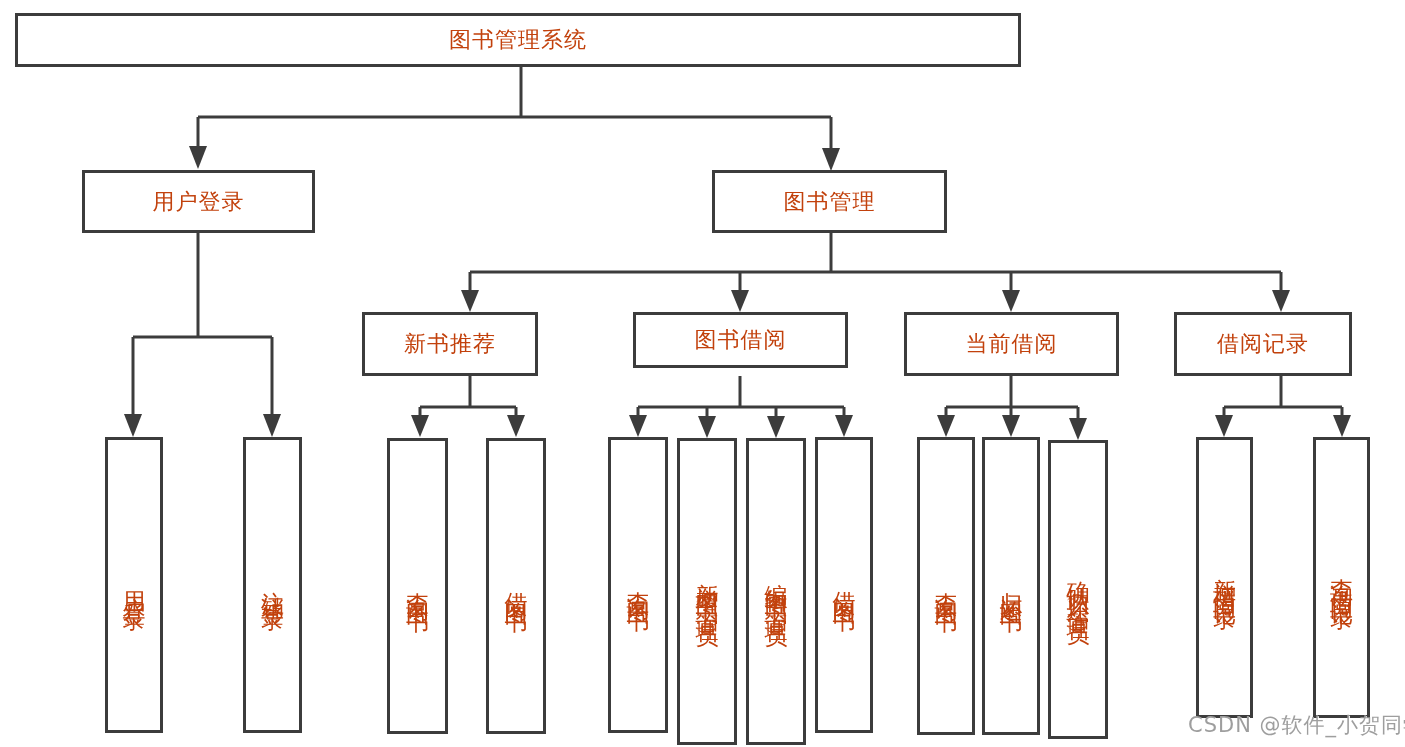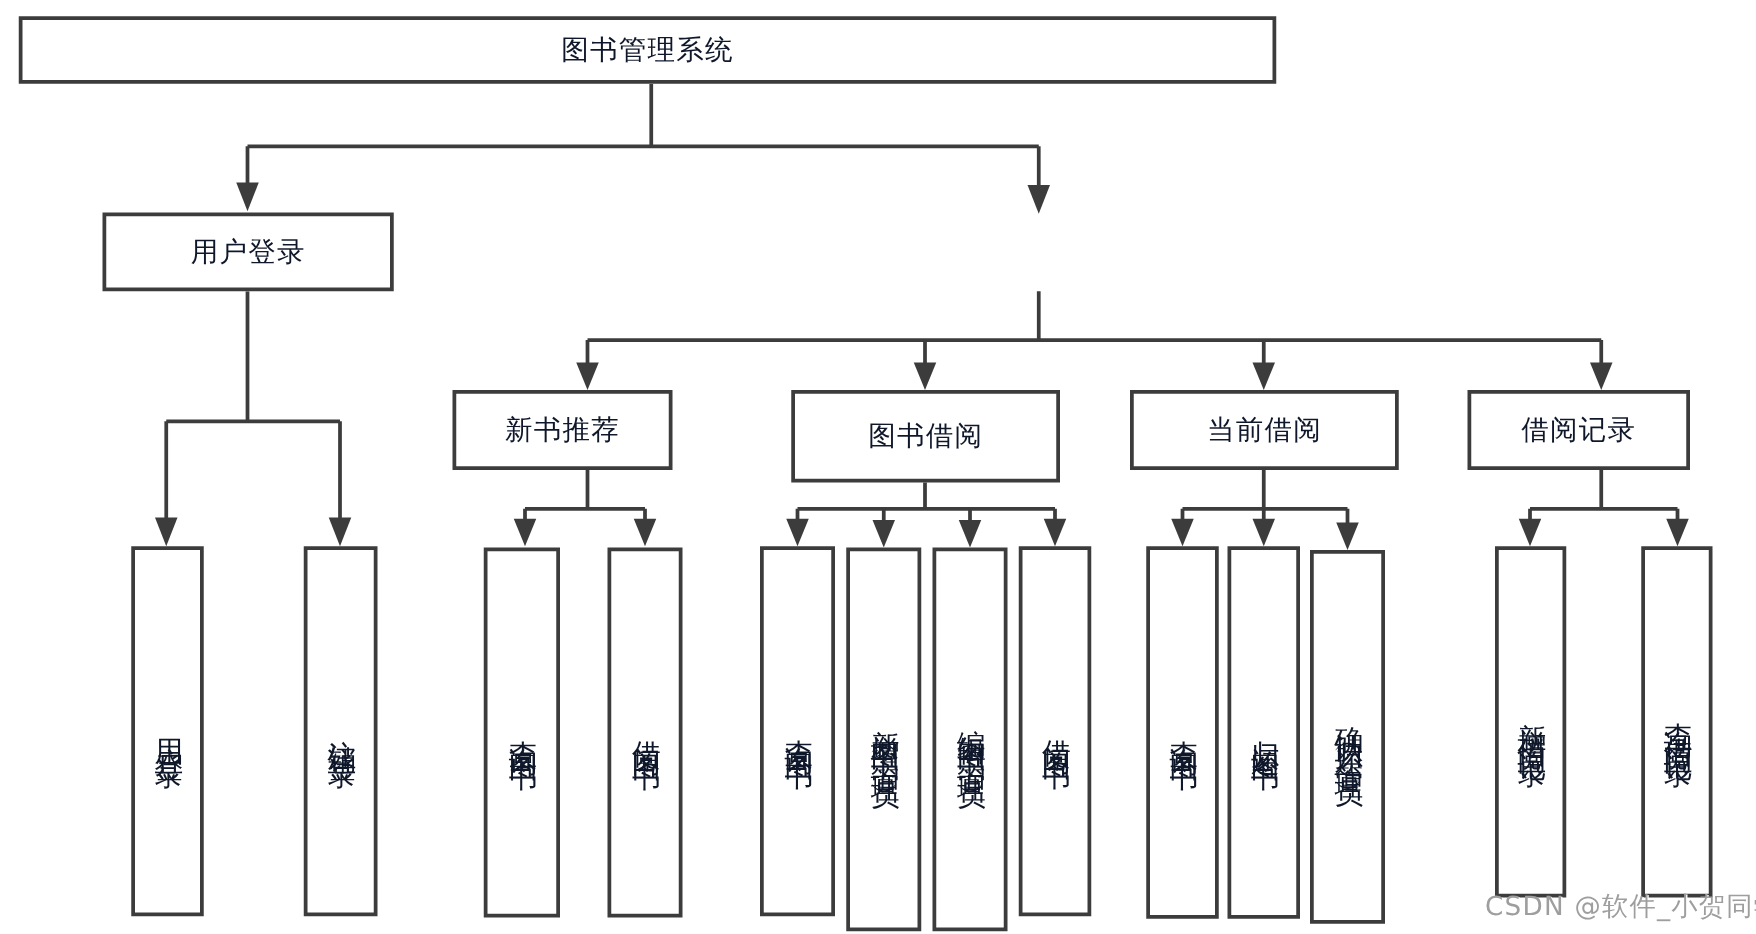--- a/index.html
+++ b/index.html
@@ -2,21 +2,21 @@
 <html><head>
 <meta charset="utf-8">
 <style>
   html,body{margin:0;padding:0;background:#ffffff;}
   body{width:1405px;height:747px;position:relative;overflow:hidden;
        font-family:"DejaVu Sans","Liberation Sans",sans-serif;color:#2b2b2b;}
   .stage{position:absolute;left:0;top:0;width:1405px;height:747px;}
   svg.wires{position:absolute;left:0;top:0;z-index:1;}
   .node{position:absolute;box-sizing:border-box;border:3px solid #3c3c3c;background:#ffffff;
         display:flex;align-items:center;justify-content:center;z-index:2;}
-  .node .lbl{font-size:22px;letter-spacing:1px;color:#0f172a;white-space:nowrap;}
+  .node .lbl{font-size:22px;letter-spacing:1px;color:#c2410c;white-space:nowrap;}
   .node.v .lbl{writing-mode:vertical-rl;text-orientation:mixed;letter-spacing:6px;
                font-size:23px;line-height:1;white-space:normal;}
   .watermark{position:absolute;z-index:3;font-size:21px;color:#9e9e9e;
              text-shadow:1px 1px 0 #ffffff;white-space:nowrap;letter-spacing:1px;}
 </style>
 </head>
 <body>
 
 <div class="stage">
 
@@ -86,25 +86,28 @@
     </g>
   </svg>
 
   <div class="node" style="left:15px;top:13px;width:1006px;height:54px;">
     <span class="lbl">图书管理系统</span>
   </div>
 
   <div class="node" style="left:82px;top:170px;width:233px;height:63px;">
     <span class="lbl">用户登录</span>
   </div>
+  <div class="node" style="left:712px;top:170px;width:235px;height:63px;">
+    <span class="lbl">图书管理</span>
+  </div>
 
   <div class="node" style="left:362px;top:312px;width:176px;height:64px;">
     <span class="lbl">新书推荐</span>
   </div>
-  <div class="node" style="left:633px;top:312px;width:215px;height:74px;">
+  <div class="node" style="left:633px;top:312px;width:215px;height:56px;">
     <span class="lbl">图书借阅</span>
   </div>
   <div class="node" style="left:904px;top:312px;width:215px;height:64px;">
     <span class="lbl">当前借阅</span>
   </div>
   <div class="node" style="left:1174px;top:312px;width:178px;height:64px;">
     <span class="lbl">借阅记录</span>
   </div>
 
   <div class="node v" style="left:105px;top:437px;width:58px;height:296px;">

